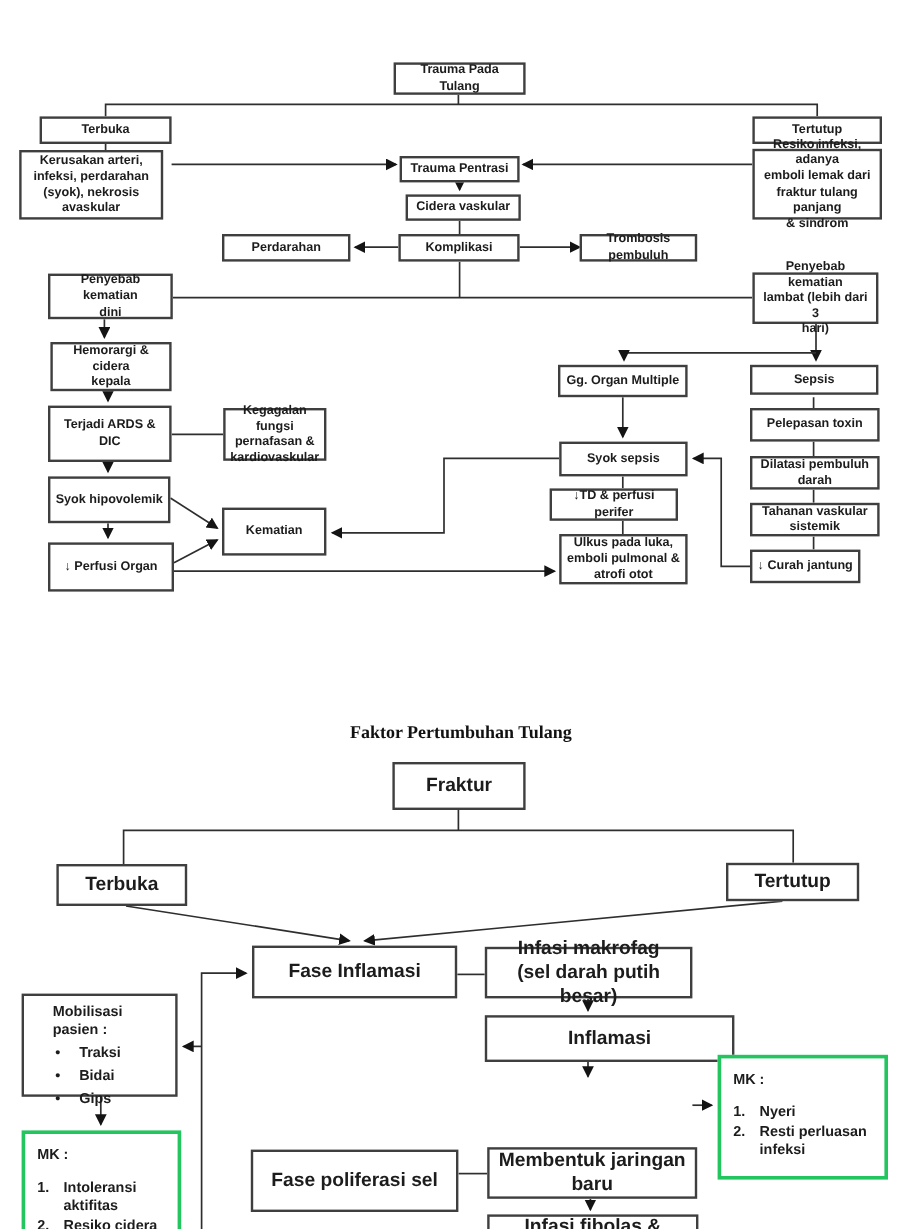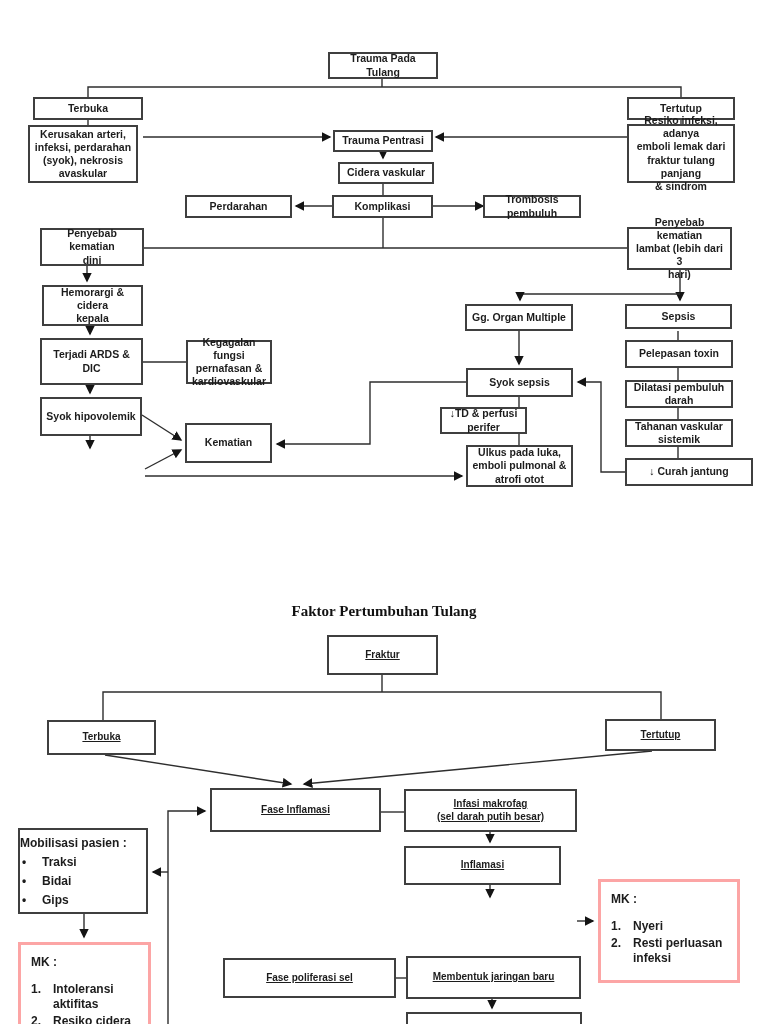--- a/index.html
+++ b/index.html
@@ -9,29 +9,29 @@
   }
   .lines{position:absolute;left:0;top:0;width:768px;height:1024px;}
   .lines line,.lines polyline{stroke:#2e2e2e;stroke-width:1.4;fill:none;}
   .node{
     position:absolute;box-sizing:border-box;background:#fff;border:2px solid #3f3f3f;
     display:flex;align-items:center;justify-content:center;text-align:center;
     font-weight:bold;font-size:10.5px;line-height:1.25;padding:1px 3px;
     white-space:pre-line;
   }
   .heavy{border-width:2.5px;}
-  .big{font-size:10px;text-decoration:underline;}
+  .big{font-size:16px;}
   .orange{
-    border:3px solid #fca5a5;align-items:flex-start;justify-content:flex-start;
+    border:3px solid #22c55e;align-items:flex-start;justify-content:flex-start;
     text-align:left;flex-direction:column;padding:10px 8px 6px 10px;font-size:12px;
     white-space:normal;
   }
   .listbox{
     align-items:flex-start;justify-content:flex-start;text-align:left;
-    flex-direction:column;padding:6px 4px 4px 0;font-size:12px;white-space:normal;
+    flex-direction:column;padding:6px 4px 4px 24px;font-size:12px;white-space:normal;
   }
   .mk-title{margin-bottom:10px;}
   .mk-item{display:flex;margin-top:2px;}
   .mk-item .num{width:22px;flex:0 0 22px;}
   .li{display:flex;margin-top:4px;}
   .li .bullet{width:20px;flex:0 0 20px;padding-left:2px;}
   .chart2-title{
     position:absolute;left:234px;top:587px;width:300px;text-align:center;
     font-family:"Liberation Serif",serif;font-weight:bold;font-size:15px;color:#111;
   }
@@ -91,21 +91,21 @@
     <polyline points="168,1024 168,795 205,795" marker-end="url(#arw)"></polyline>
     <line x1="168" y1="856" x2="153" y2="856" marker-end="url(#arw)"></line>
     <line x1="84" y1="898" x2="84" y2="921" marker-end="url(#arw)"></line>
     <line x1="382" y1="962" x2="406" y2="962"></line>
     <line x1="492" y1="983" x2="492" y2="992" marker-end="url(#arw)"></line>
   </svg>
 
   <div class="node" style="left:328px;top:36px;width:110px;height:27px">Trauma Pada Tulang</div>
   <div class="node" style="left:33px;top:81px;width:110px;height:23px">Terbuka</div>
   <div class="node" style="left:627px;top:81px;width:108px;height:23px">Tertutup</div>
-  <div class="node" style="left:28px;top:109px;width:110px;height:58px">Kerusakan arteri,
+  <div class="node" style="left:16px;top:109px;width:120px;height:58px">Kerusakan arteri,
 infeksi, perdarahan
 (syok), nekrosis
 avaskular</div>
   <div class="node heavy" style="left:333px;top:114px;width:100px;height:22px">Trauma Pentrasi</div>
   <div class="node" style="left:627px;top:108px;width:108px;height:59px">Resiko infeksi, adanya
 emboli lemak dari
 fraktur tulang panjang
 &amp; sindrom</div>
   <div class="node" style="left:338px;top:146px;width:96px;height:22px">Cidera vaskular</div>
   <div class="node" style="left:185px;top:179px;width:107px;height:23px">Perdarahan</div>
@@ -116,44 +116,45 @@
   <div class="node" style="left:627px;top:211px;width:105px;height:43px">Penyebab kematian
 lambat (lebih dari 3
 hari)</div>
   <div class="node" style="left:40px;top:322px;width:103px;height:47px">Terjadi ARDS &amp; DIC</div>
   <div class="node" style="left:42px;top:269px;width:101px;height:41px">Hemorargi &amp; cidera
 kepala</div>
   <div class="node" style="left:186px;top:324px;width:86px;height:44px">Kegagalan fungsi
 pernafasan &amp;
 kardiovaskular</div>
   <div class="node" style="left:40px;top:381px;width:102px;height:39px">Syok hipovolemik</div>
+  <div class="node" style="left:40px;top:436px;width:105px;height:41px">↓ Perfusi Organ</div>
   <div class="node" style="left:185px;top:407px;width:87px;height:40px">Kematian</div>
   <div class="node" style="left:465px;top:288px;width:108px;height:27px">Gg. Organ Multiple</div>
   <div class="node" style="left:625px;top:288px;width:107px;height:25px">Sepsis</div>
   <div class="node" style="left:466px;top:352px;width:107px;height:29px">Syok sepsis</div>
-  <div class="node" style="left:440px;top:391px;width:87px;height:27px">↓TD &amp; perfusi perifer</div>
+  <div class="node" style="left:458px;top:391px;width:107px;height:27px">↓TD &amp; perfusi perifer</div>
   <div class="node" style="left:466px;top:429px;width:107px;height:42px">Ulkus pada luka,
 emboli pulmonal &amp;
 atrofi otot</div>
   <div class="node" style="left:625px;top:324px;width:108px;height:28px">Pelepasan toxin</div>
   <div class="node" style="left:625px;top:364px;width:108px;height:28px">Dilatasi pembuluh
 darah</div>
   <div class="node" style="left:625px;top:403px;width:108px;height:28px">Tahanan vaskular
 sistemik</div>
-  <div class="node" style="left:625px;top:442px;width:128px;height:28px">↓ Curah jantung</div>
+  <div class="node" style="left:625px;top:442px;width:92px;height:28px">↓ Curah jantung</div>
 
   <div class="chart2-title">Faktor Pertumbuhan Tulang</div>
   <div class="node big" style="left:327px;top:619px;width:111px;height:40px">Fraktur</div>
   <div class="node big" style="left:47px;top:704px;width:109px;height:35px">Terbuka</div>
   <div class="node big" style="left:605px;top:703px;width:111px;height:32px">Tertutup</div>
   <div class="node big" style="left:404px;top:773px;width:173px;height:43px">Infasi makrofag
 (sel darah putih besar)</div>
   <div class="node big" style="left:210px;top:772px;width:171px;height:44px">Fase Inflamasi</div>
-  <div class="node big" style="left:404px;top:830px;width:157px;height:39px">Inflamasi</div>
-  <div class="node big" style="left:223px;top:942px;width:173px;height:40px">Fase poliferasi sel</div>
+  <div class="node big" style="left:404px;top:830px;width:208px;height:39px">Inflamasi</div>
+  <div class="node big" style="left:209px;top:942px;width:173px;height:52px">Fase poliferasi sel</div>
   <div class="node big" style="left:406px;top:940px;width:175px;height:43px">Membentuk jaringan baru</div>
   <div class="node big" style="left:406px;top:996px;width:176px;height:42px">Infasi fibolas &amp; osteoblas</div>
 
   <div class="node listbox" style="left:18px;top:812px;width:130px;height:86px">
     <div>Mobilisasi pasien :</div>
     <div class="li">
         <span class="bullet">•</span>
         <span>Traksi</span>
       </div>
     <div class="li">

